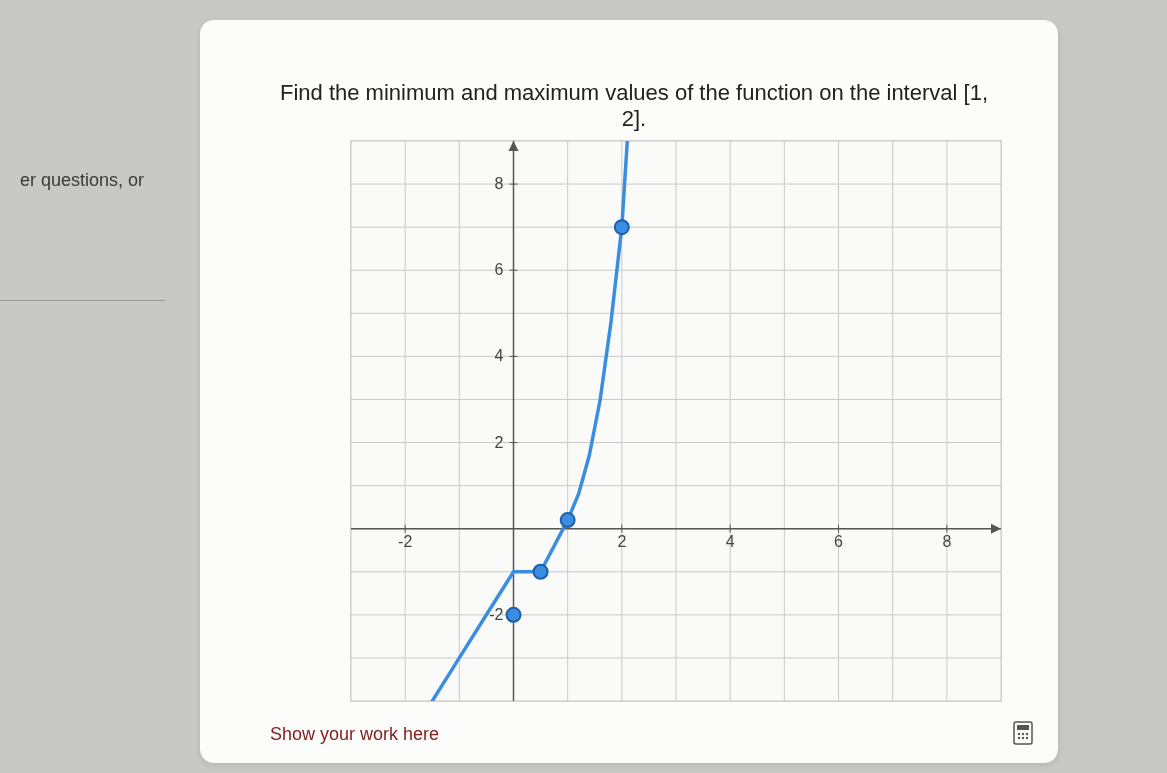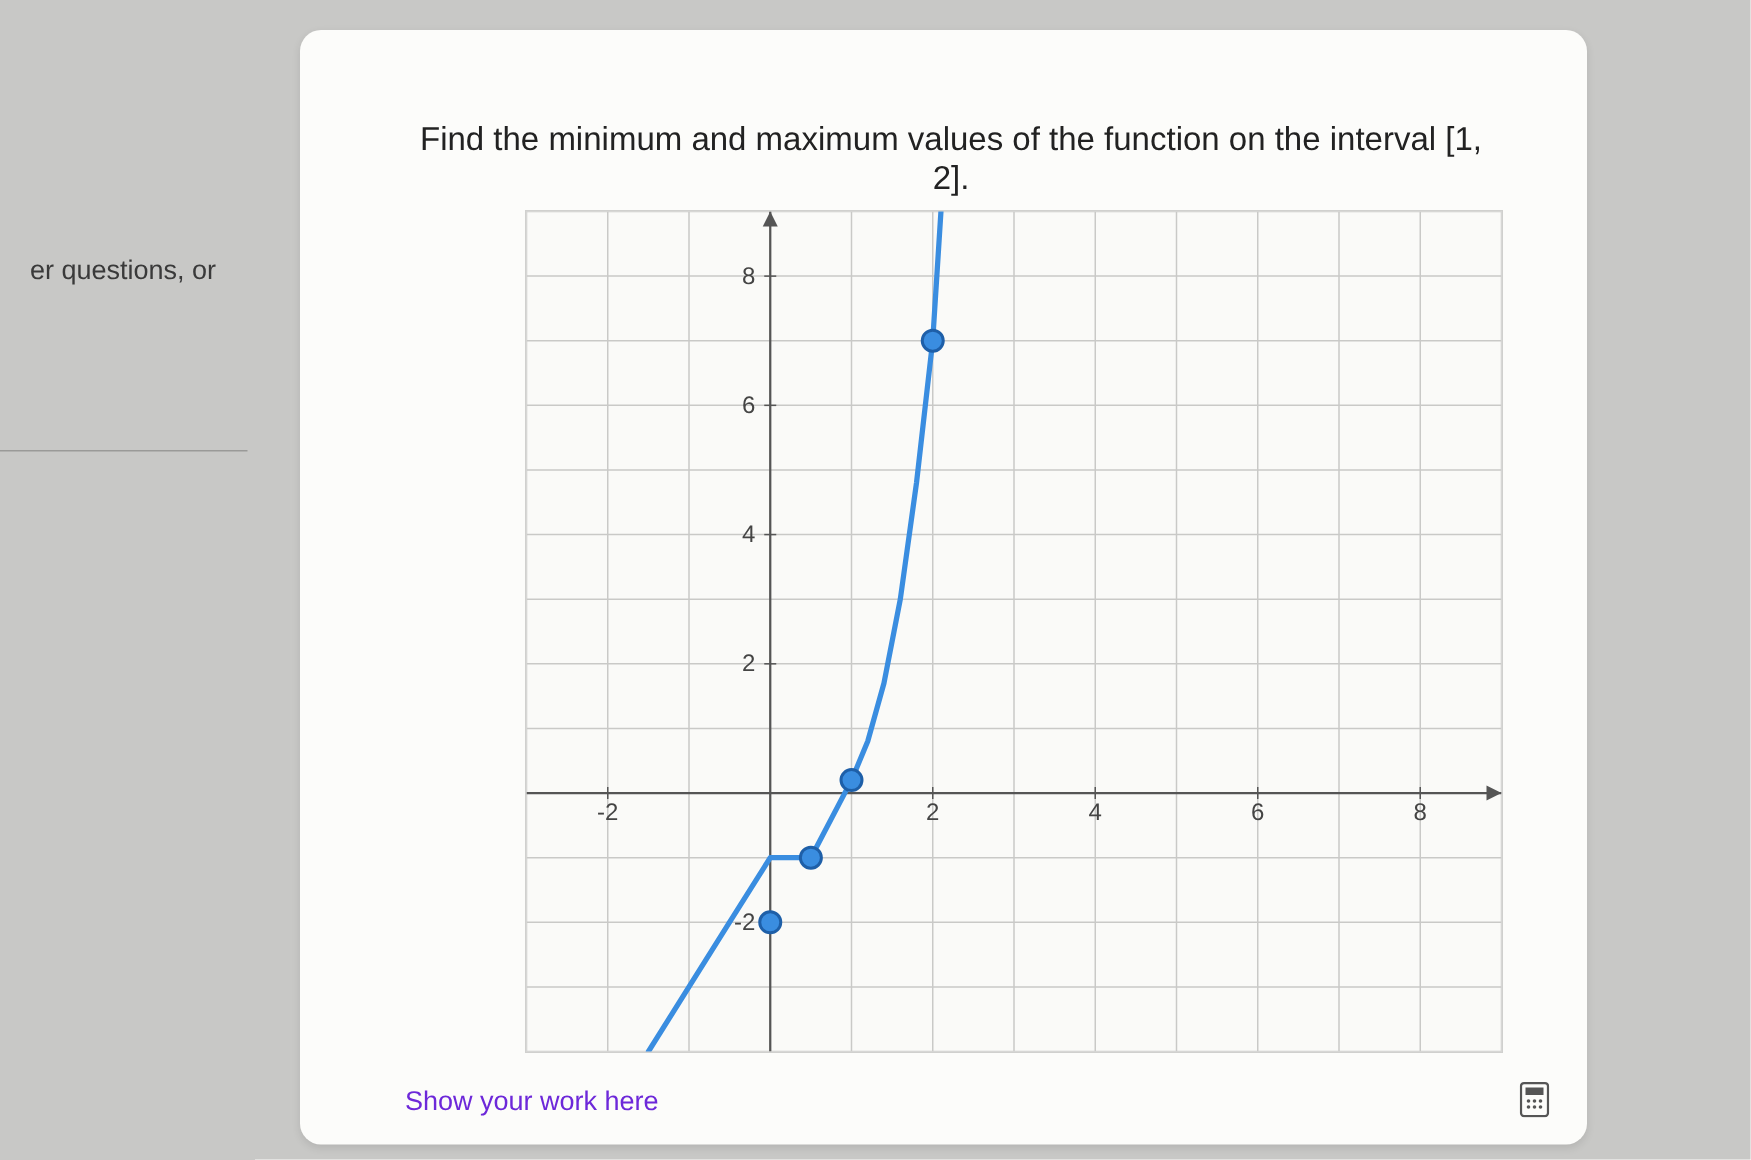--- a/index.html
+++ b/index.html
@@ -54,21 +54,21 @@
     width: 650px;
     height: 560px;
     border: 1px solid #d0d0ce;
     background: #fafaf8;
   }
   .chart-wrap svg { display:block; }
   .show-work {
     position: absolute;
     left: 70px;
     bottom: 18px;
-    color: #6d28d9;
+    color: #7f1d1d;
     font-size: 18px;
   }
   .calc-icon {
     position: absolute;
     right: 25px;
     bottom: 18px;
     width: 20px;
     height: 24px;
     color: #555;
   }

